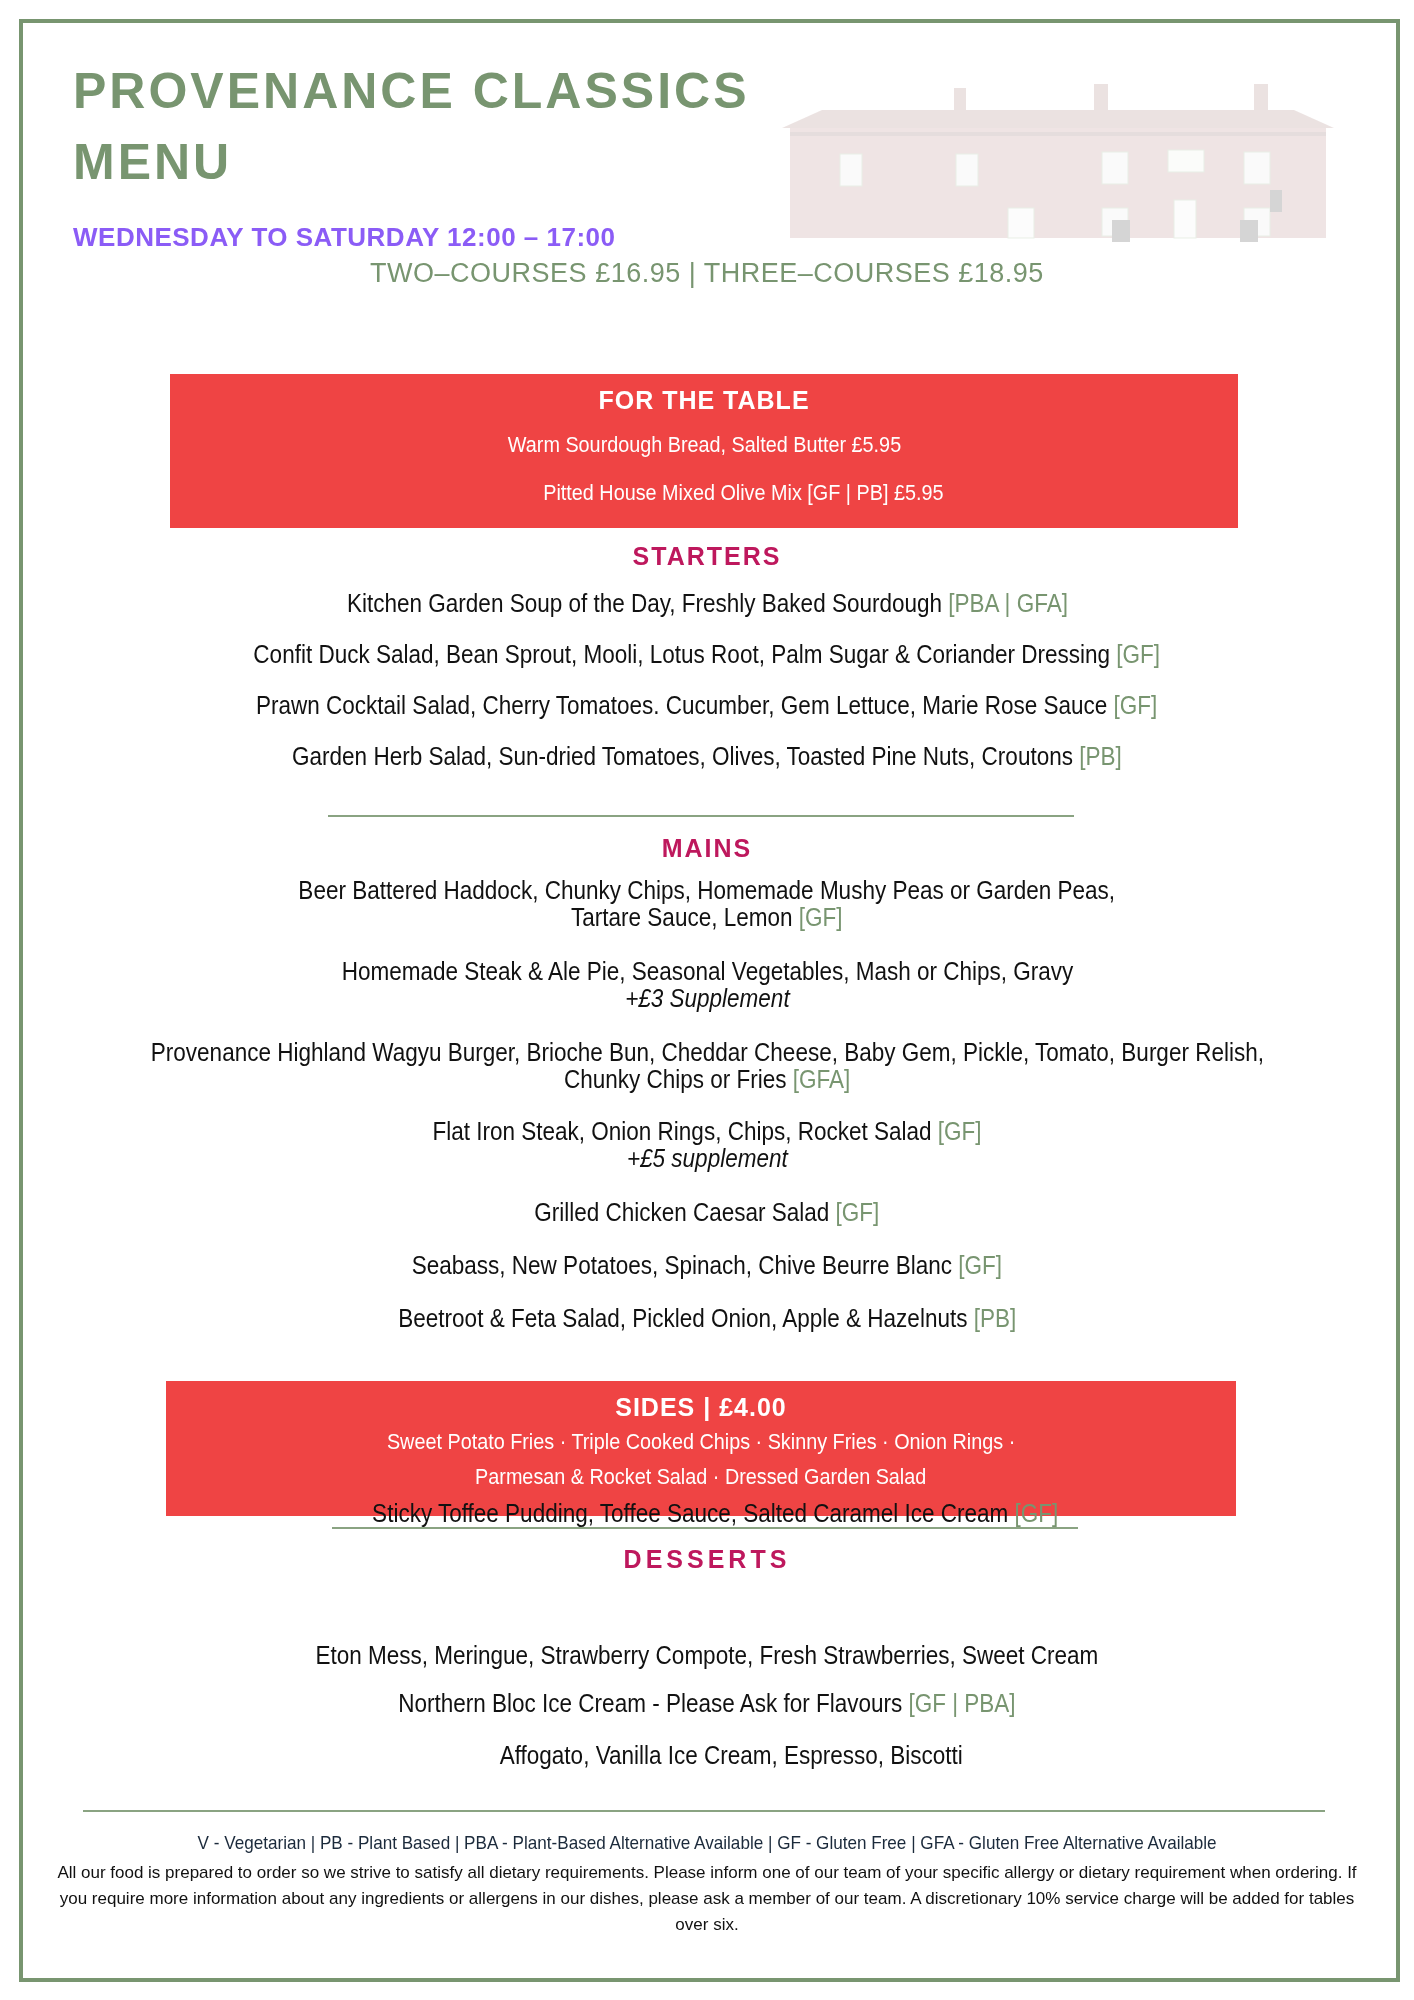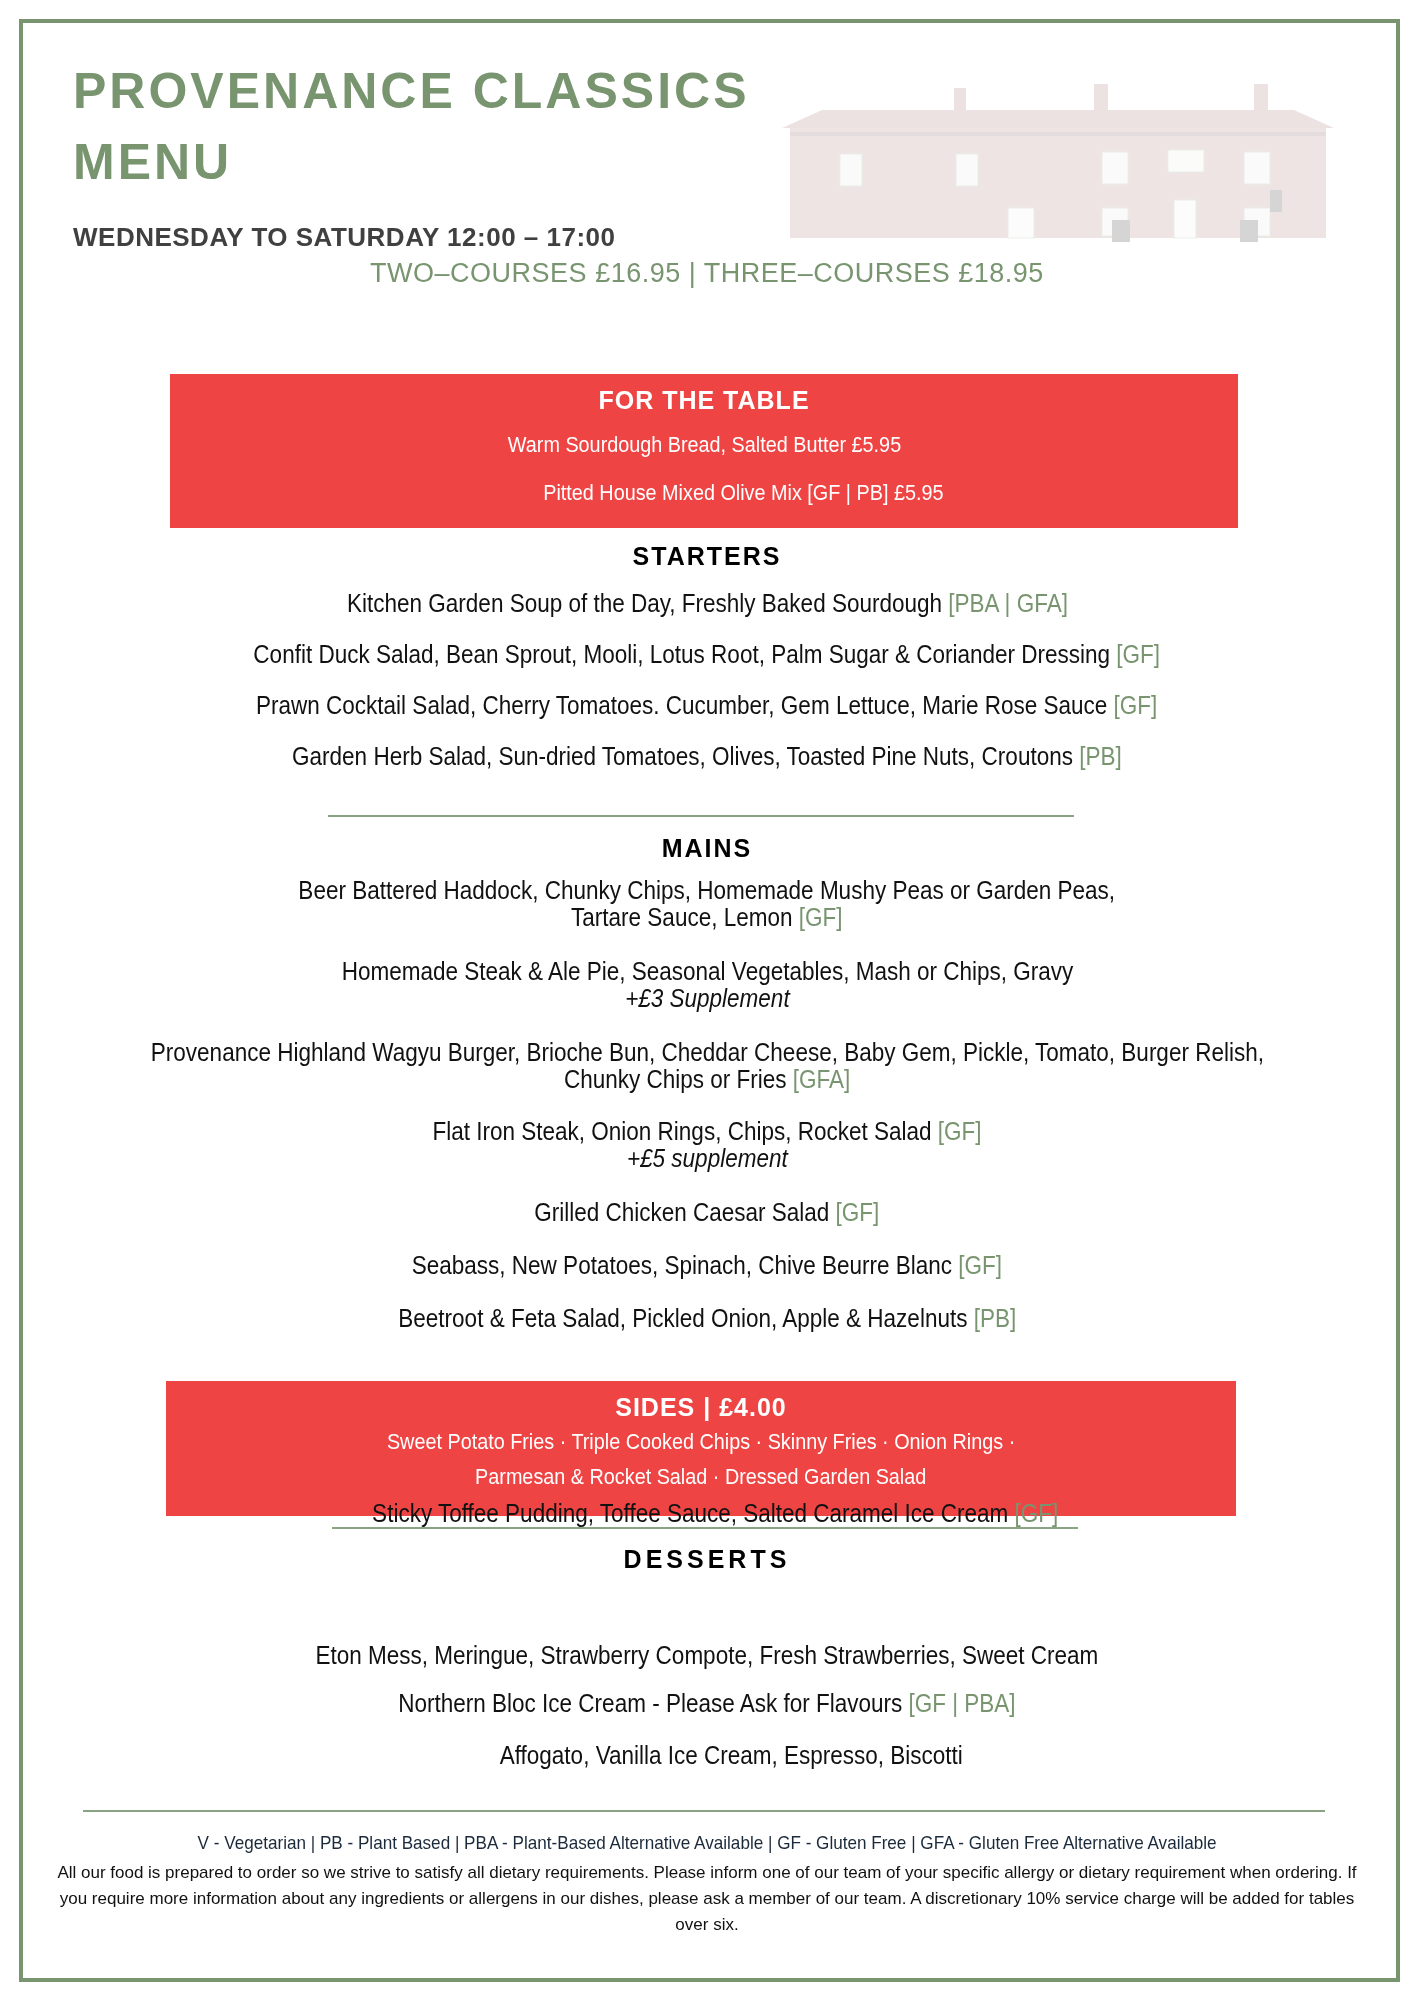--- a/index.html
+++ b/index.html
@@ -2,32 +2,32 @@
 <html><head>
 <meta charset="utf-8">
 <style>
   html, body { margin:0; padding:0; background:#ffffff; }
   body { width:1414px; height:2000px; position:relative; overflow:hidden;
          font-family:"Liberation Sans", "DejaVu Sans", sans-serif; color:#111; }
   .frame { position:absolute; left:19px; top:19px; width:1373px; height:1955px;
            border:4px solid #789570; box-sizing:content-box; }
   .title { position:absolute; left:73px; color:#789570; font-weight:bold;
            font-size:50px; letter-spacing:3px; line-height:1; white-space:nowrap; }
-  .hours { position:absolute; left:73px; top:222px; color:#404040; font-weight:bold;
+  .hours { position:absolute; left:73px; top:222px; color:#8b5cf6; font-weight:bold;
            font-size:26px; letter-spacing:0.5px; white-space:nowrap; }
   .prices { position:absolute; left:0; width:1414px; top:258px; text-align:center;
             color:#789570; font-size:27px; letter-spacing:0.5px; white-space:nowrap; }
   .prices span { display:inline-block; margin-left:0; }
   .building { position:absolute; left:782px; top:70px; width:552px; height:172px; opacity:0.22; }
 
   .greenbox { position:absolute; background:#ef4444; color:#fff; text-align:center; }
   .box-title { font-weight:bold; font-size:25px; letter-spacing:1px; white-space:nowrap; }
   .box-line { font-size:22px; white-space:nowrap; }
 
-  .sec { position:absolute; left:0; width:1414px; text-align:center; color:#000000;
+  .sec { position:absolute; left:0; width:1414px; text-align:center; color:#be185d;
          font-weight:bold; font-size:25px; letter-spacing:2px; white-space:nowrap; }
   .item { position:absolute; left:0; width:1414px; text-align:center;
           font-size:25px; line-height:27px; white-space:nowrap; color:#111; }
   .item .tag { color:#789570; }
   .item .sub { font-style:italic; display:block; }
   .cond { display:inline-block; transform:scaleX(0.9); transform-origin:center; }
   .rule { position:absolute; height:2px; background:#8aa382; }
 
   .legend { position:absolute; left:0; width:1414px; text-align:center; top:1832px;
             font-size:19px; white-space:nowrap; color:#1b2a3b; }

